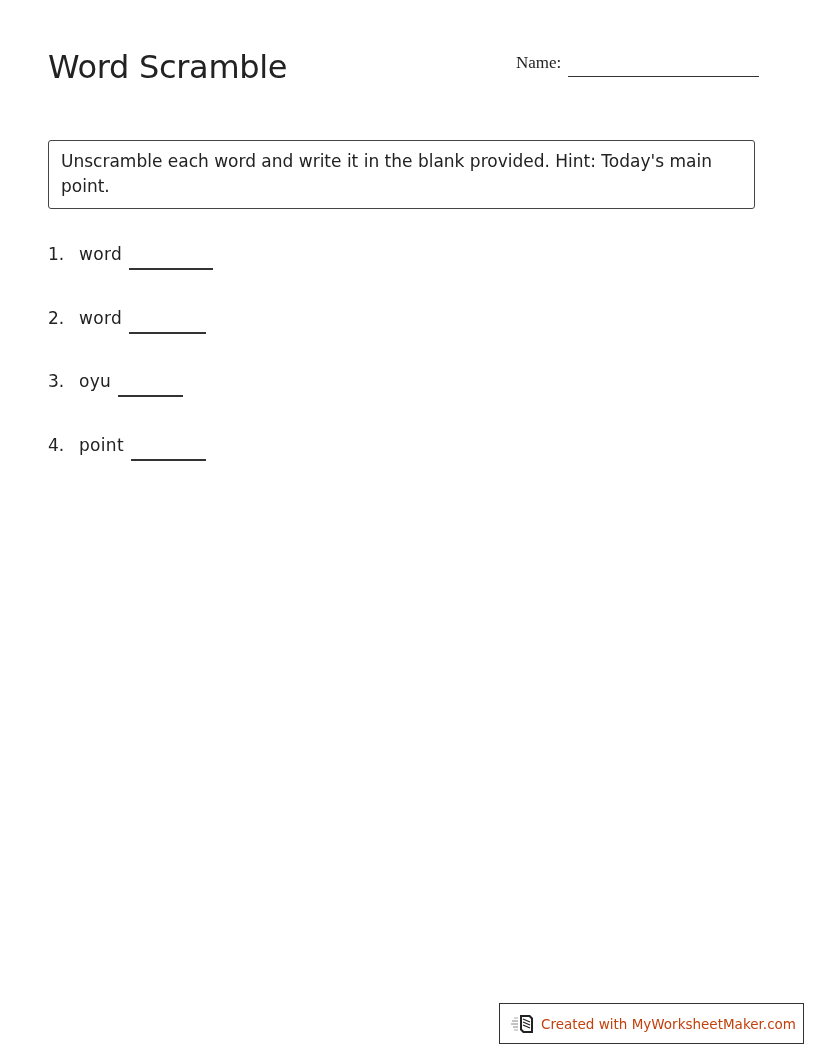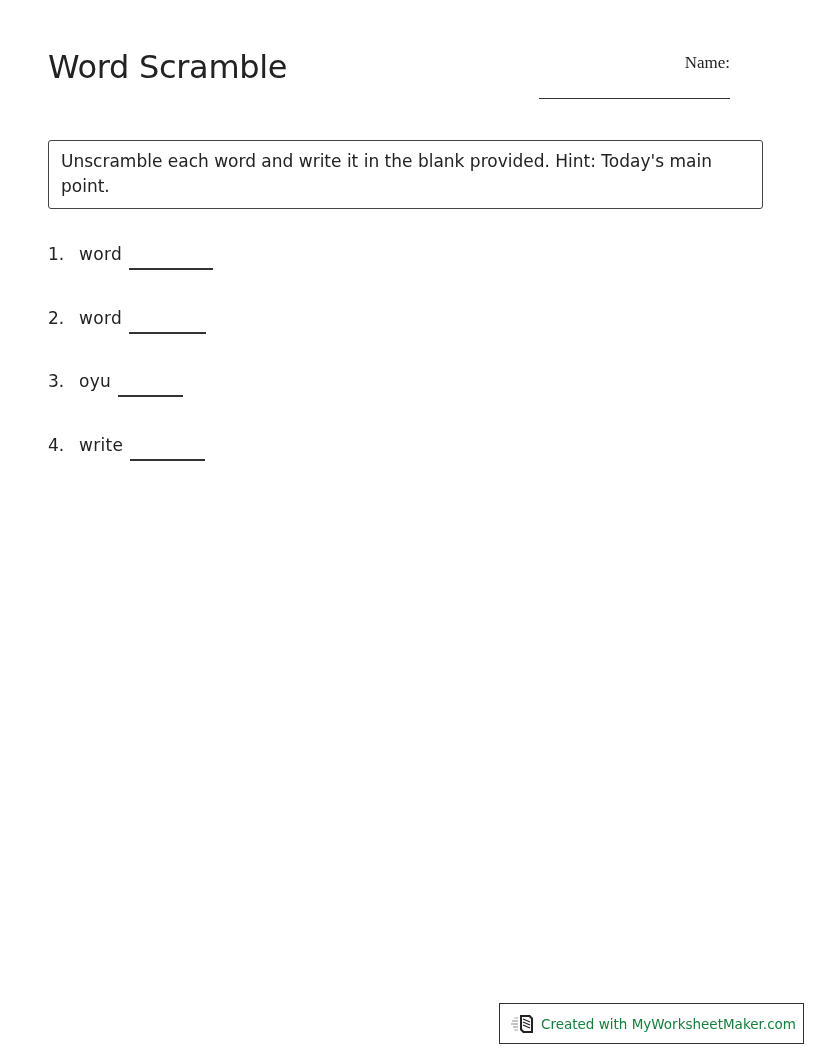--- a/index.html
+++ b/index.html
@@ -21,25 +21,23 @@
       top: 47px;
       font-size: 32px;
       font-weight: normal;
       color: #222222;
       letter-spacing: -0.3px;
       margin: 0;
       line-height: 40px;
     }
     .name-block {
       position: absolute;
-      left: 532px;
+      left: 516px;
       top: 52px;
       display: flex;
-      align-items: flex-end;
-      flex-direction: column;
     }
     .name-label {
       font-family: "Liberation Serif", serif;
       font-size: 17px;
       color: #222222;
       line-height: 22px;
     }
     .name-line {
       display: inline-block;
       width: 191px;
@@ -47,21 +45,21 @@
       margin-left: 7px;
       height: 24px;
     }
     .instructions {
       position: absolute;
       left: 48px;
       top: 140px;
       width: 693px;
       border: 1.5px solid #444444;
       border-radius: 3px;
-      padding: 8px 8px 9px 12px;
+      padding: 8px 0 9px 12px;
       font-size: 17px;
       line-height: 25px;
       color: #222222;
     }
     .questions {
       position: absolute;
       left: 48px;
       top: 244px;
       margin: 0;
       padding: 0;
@@ -95,21 +93,21 @@
       left: 499px;
       top: 1003px;
       width: 305px;
       height: 41px;
       border: 1.5px solid #333333;
       box-sizing: border-box;
       display: flex;
       align-items: center;
       padding-left: 11px;
       font-size: 13.5px;
-      color: #15803d;
+      color: #c2410c;
     }
     .logo-icon {
       width: 24px;
       height: 22px;
       margin-right: 6px;
       display: inline-block;
     }
   </style>
 </head>
 <body>
@@ -134,21 +132,21 @@
     <span class="q-word">word</span>
     <span class="q-blank" style="width:77px"></span>
   </li>
   <li class="question">
     <span class="q-number">3.</span>
     <span class="q-word">oyu</span>
     <span class="q-blank" style="width:65px"></span>
   </li>
   <li class="question">
     <span class="q-number">4.</span>
-    <span class="q-word">write</span>
+    <span class="q-word">point</span>
     <span class="q-blank" style="width:75px"></span>
   </li>
 </ol>
 
 <div class="footer-badge">
   <span class="logo-icon">
     <svg width="24" height="22" viewBox="0 0 24 22">
       <line x1="1" y1="8" x2="7" y2="8" stroke="#888" stroke-width="1"></line>
       <line x1="0" y1="11" x2="7" y2="11" stroke="#888" stroke-width="1"></line>
       <line x1="2" y1="14" x2="7" y2="14" stroke="#888" stroke-width="1"></line>

